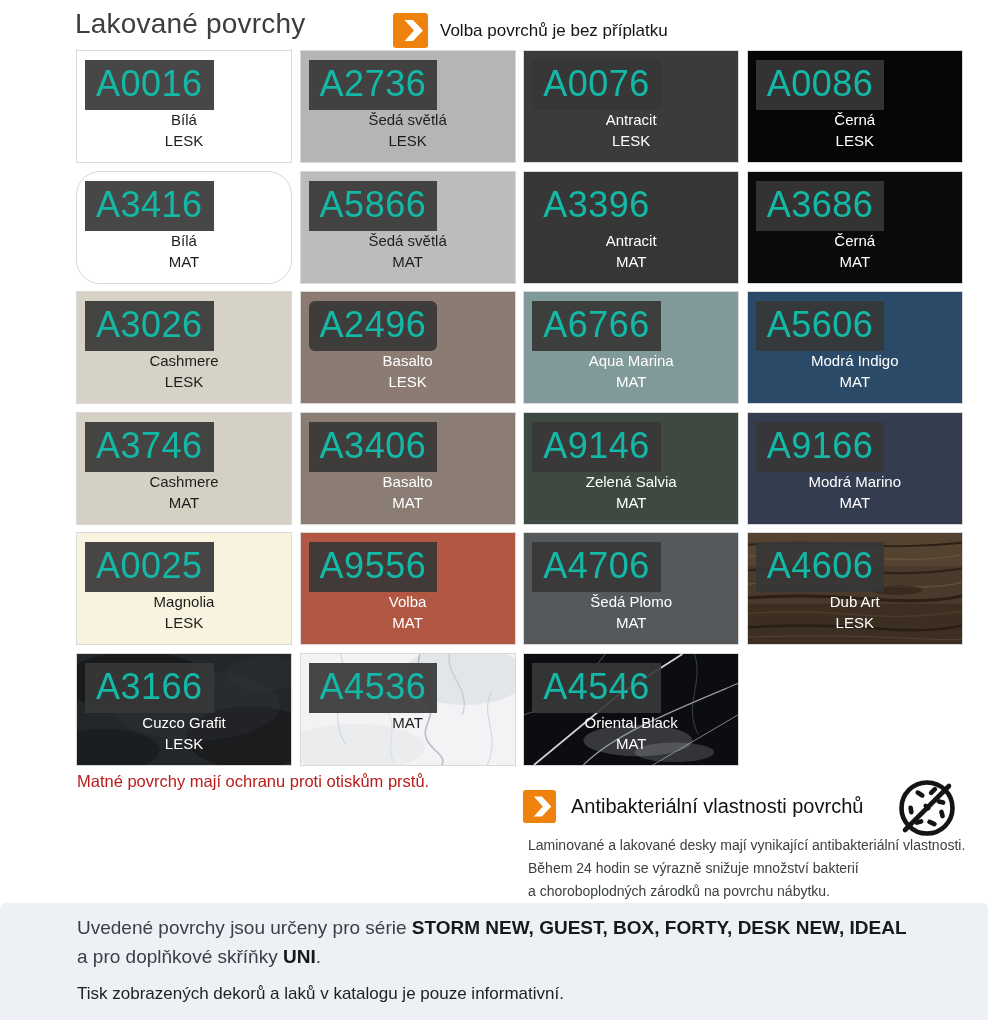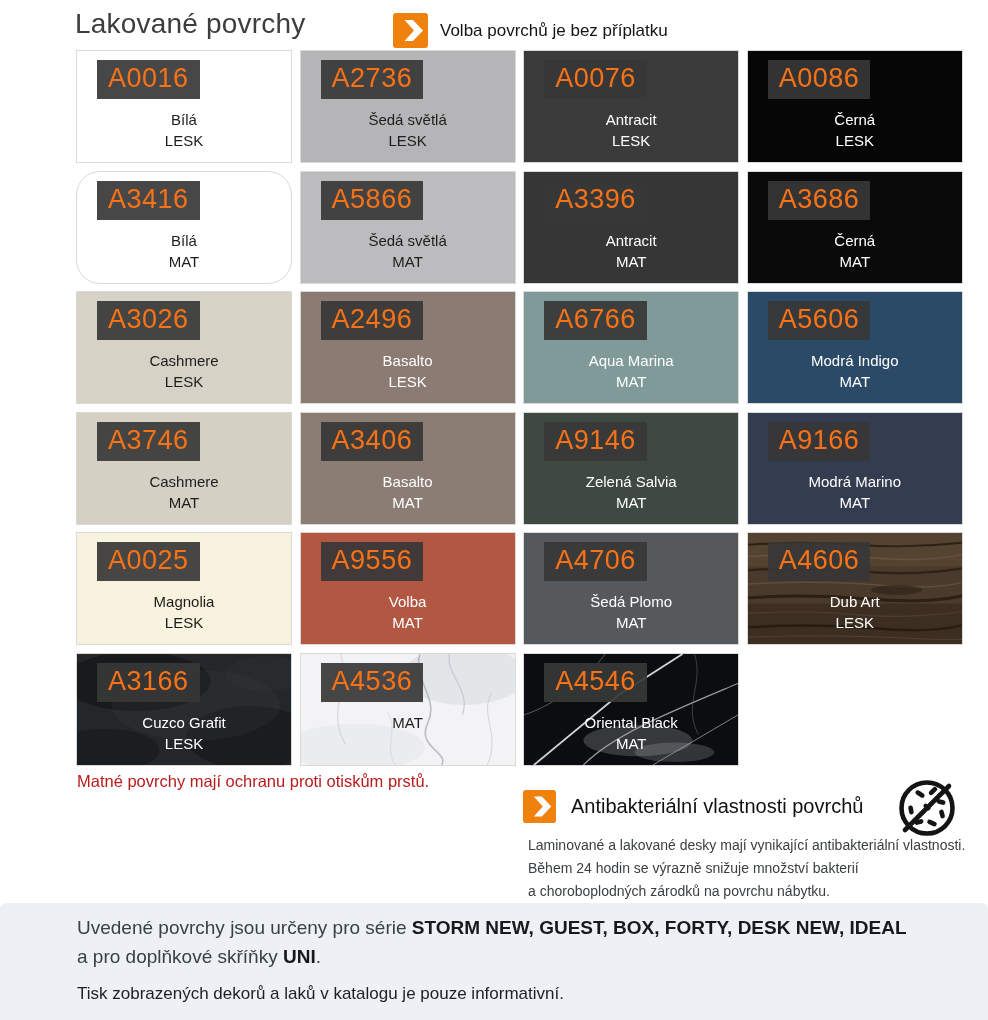--- a/index.html
+++ b/index.html
@@ -20,23 +20,23 @@
     position:absolute;left:76px;top:50px;
     display:grid;grid-template-columns:repeat(4,216px);
     grid-auto-rows:113px;column-gap:7.6px;row-gap:7.6px;
   }
   .swatch{
     position:relative;box-sizing:border-box;
     border:1px solid #d9d9d9;overflow:hidden;
   }
   .tex{position:absolute;inset:0;width:100%;height:100%;}
   .code-badge{
-    position:absolute;left:20px;top:9px;z-index:2;
+    position:absolute;left:8px;top:9px;z-index:2;
     padding:3px 11px 5px 11px;
-    color:#f97316;font-size:27px;letter-spacing:0.5px;
+    color:#14b8a6;font-size:36px;letter-spacing:0.5px;
   }
   .swatch-label{
     position:absolute;left:0;right:0;top:58px;z-index:2;
     text-align:center;font-size:15px;line-height:21px;
   }
   .grid-note{
     position:absolute;left:77px;top:772px;
     font-size:16.5px;color:#b91c1c;
   }
   .anti{position:absolute;left:523px;top:790px;width:465px;}
@@ -151,21 +151,21 @@
     <div class="swatch" style="background: rgb(214, 210, 198);">
     <div class="code-badge" style="background: rgba(55, 55, 55, 0.92);">
       <span>A3026</span>
     </div>
     <div class="swatch-label" style="color: rgb(29, 29, 29);">
       <div>Cashmere</div>
       <div>LESK</div>
     </div>
   </div>
     <div class="swatch" style="background: rgb(139, 123, 114);">
-    <div class="code-badge" style="background: rgba(55, 55, 55, 0.92);">
+    <div class="code-badge" style="background: rgba(55, 55, 55, 0.92); border-radius: 6px;">
       <span>A2496</span>
     </div>
     <div class="swatch-label" style="color: rgb(255, 255, 255);">
       <div>Basalto</div>
       <div>LESK</div>
     </div>
   </div>
     <div class="swatch" style="background: rgb(127, 154, 153);">
     <div class="code-badge" style="background: rgba(55, 55, 55, 0.92);">
       <span>A6766</span>

